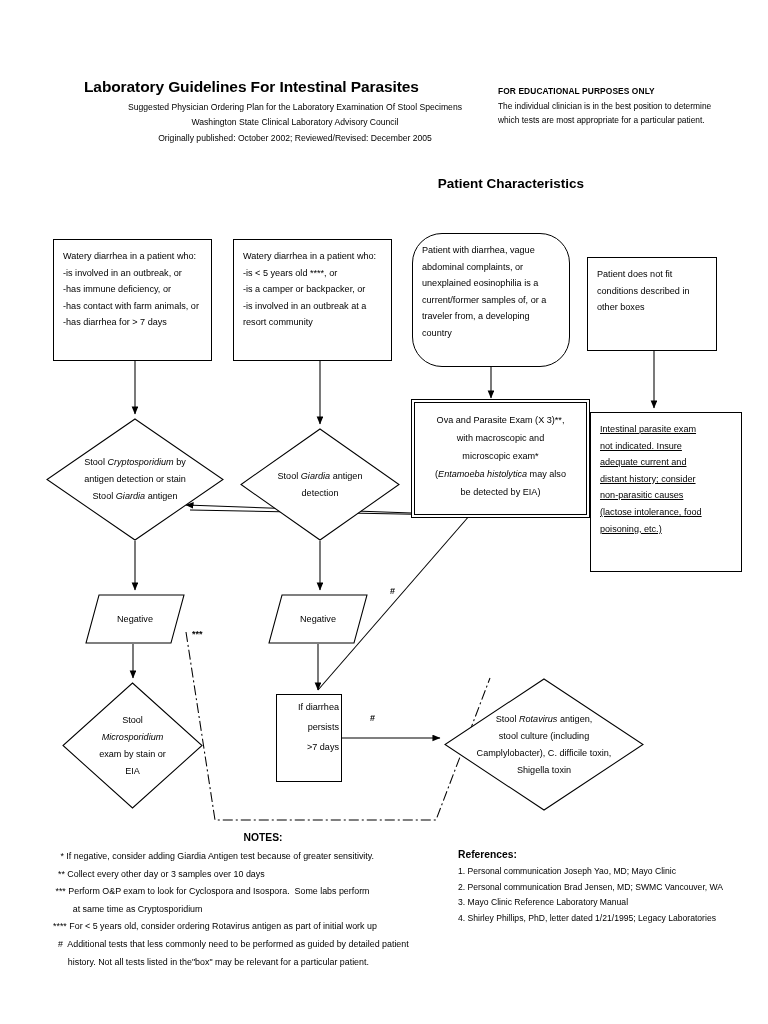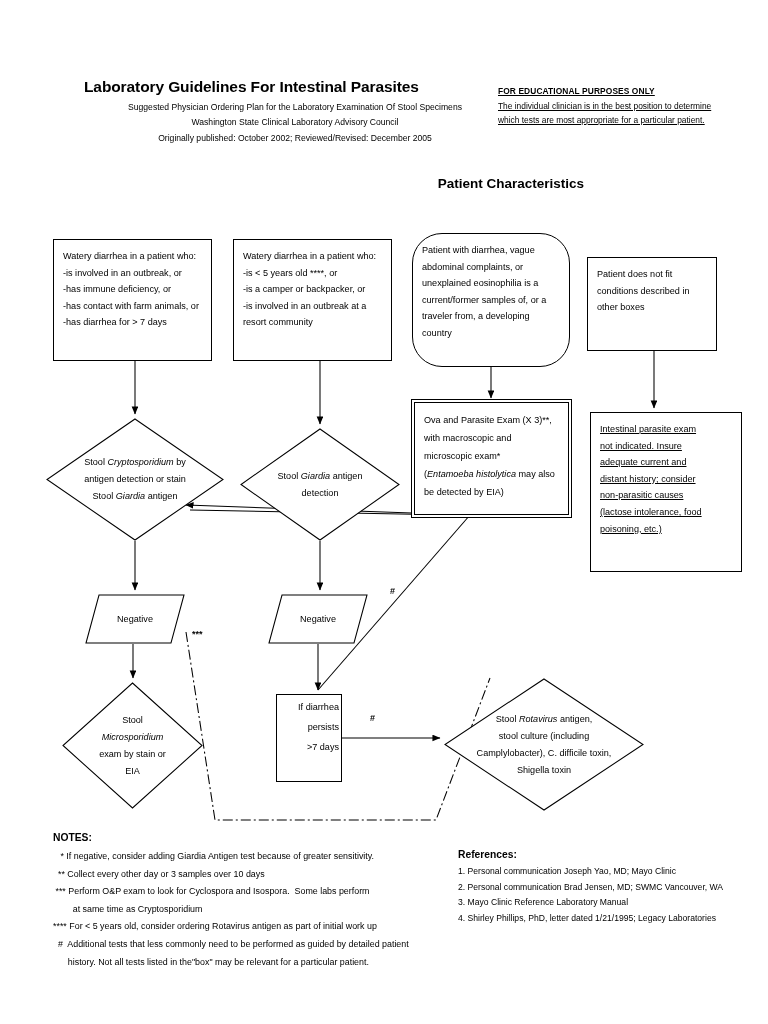--- a/index.html
+++ b/index.html
@@ -8,37 +8,37 @@
   #sheet{position:absolute;left:0;top:0;width:768px;height:1024px;}
   .abs{position:absolute;}
   .it{font-style:italic;}
 
   
   #title{left:84px;top:78px;width:420px;font-size:15.5px;font-weight:bold;letter-spacing:-0.1px;}
   #sub1{left:60px;top:102px;width:470px;font-size:8.6px;text-align:center;}
   #sub2{left:60px;top:117px;width:470px;font-size:8.6px;text-align:center;}
   #sub3{left:60px;top:133px;width:470px;font-size:8.6px;text-align:center;}
 
-  #edu{left:498px;top:84px;width:230px;font-size:8.4px;line-height:14.5px;text-decoration:underline;}
+  #edu{left:498px;top:84px;width:230px;font-size:8.4px;line-height:14.5px;}
   #edu .hd{font-weight:bold;font-size:8.4px;letter-spacing:0.1px;}
 
   #pchar{left:184px;top:176px;width:400px;font-size:13.5px;font-weight:bold;text-align:right;}
   #pnote{left:144px;top:205px;width:480px;font-size:8.4px;text-align:center;}
   #pnote b{font-weight:bold;}
 
   
   .box{border:1px solid #000;box-sizing:border-box;background:#fff;
        font-size:9.1px;line-height:16.6px;padding:8px 9px;}
   .box.dbl{border:1px solid #000;box-shadow:0 0 0 2px #fff, 0 0 0 3px #000;}
 
   #b1{left:53px;top:239px;width:159px;height:122px;}
   #b2{left:233px;top:239px;width:159px;height:122px;}
   #b3{left:412px;top:233px;width:158px;height:134px;border-radius:30px;}
   #b4{left:587px;top:257px;width:130px;height:94px;}
-  #b5{left:414px;top:402px;width:155px;height:113px;text-align:left;line-height:18px;}
+  #b5{left:414px;top:402px;width:173px;height:113px;text-align:center;line-height:18px;}
   #b6{left:590px;top:412px;width:152px;height:160px;text-decoration:underline;}
   #b7{left:276px;top:694px;width:66px;height:88px;text-align:right;
       font-size:9.1px;line-height:20px;padding:2px 2px;}
 
   
   .dia{display:flex;align-items:center;justify-content:center;}
   .dia > .lbl{position:relative;z-index:2;text-align:center;font-size:9.1px;line-height:17px;width:100%;}
   .dia > svg{position:absolute;left:0;top:0;}
 
   #d1{left:46px;top:418px;width:178px;height:123px;}
@@ -56,21 +56,21 @@
   
   .hash{font-size:9px;font-weight:bold;}
   #h1{left:390px;top:586px;}
   #h2{left:370px;top:713px;}
 
   .ast{font-size:9px;font-weight:bold;}
   #a1{left:192px;top:629px;}
 
   
   #notes{left:53px;top:832px;width:420px;}
-  #notes .hdr{font-size:10.3px;font-weight:bold;margin-bottom:5px;}
+  #notes .hdr{font-size:10.3px;font-weight:bold;margin-bottom:5px;text-align:center;}
   #notes .ln{font-size:8.9px;line-height:17.6px;white-space:pre;}
 
   #refs{left:458px;top:849px;width:300px;}
   #refs .hdr{font-size:10.3px;font-weight:bold;margin-bottom:4px;}
   #refs .ln{font-size:8.6px;line-height:15.6px;}
 
   svg.conn{position:absolute;left:0;top:0;width:768px;height:1024px;pointer-events:none;}
 </style>
 </head>
 <body>

